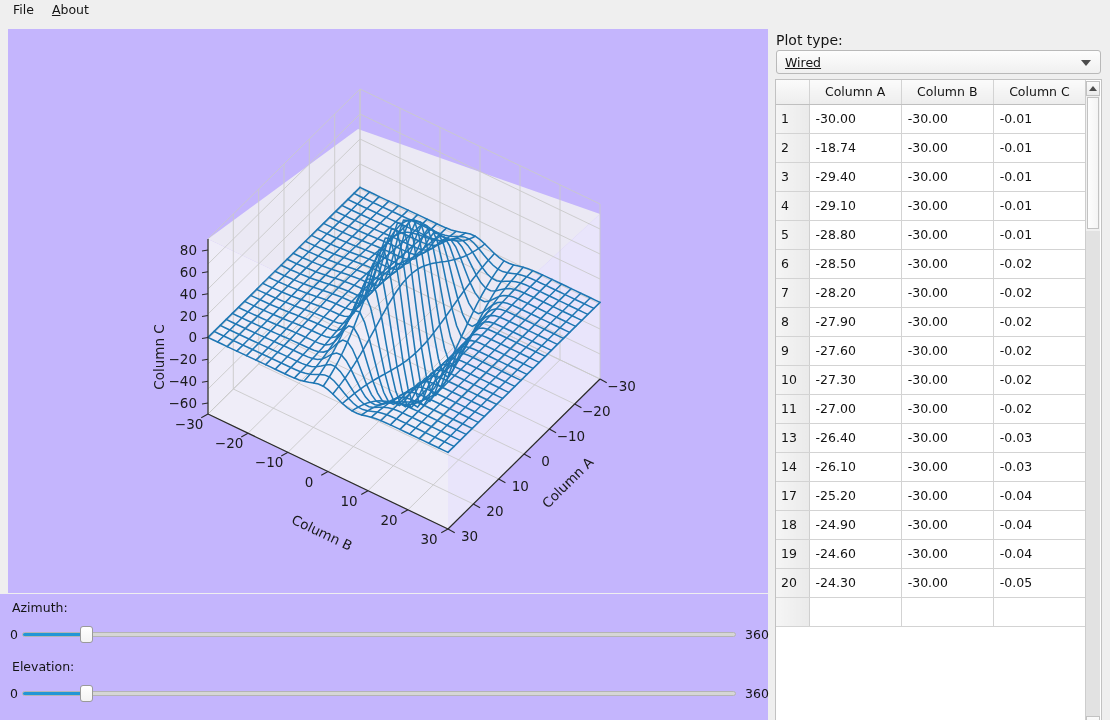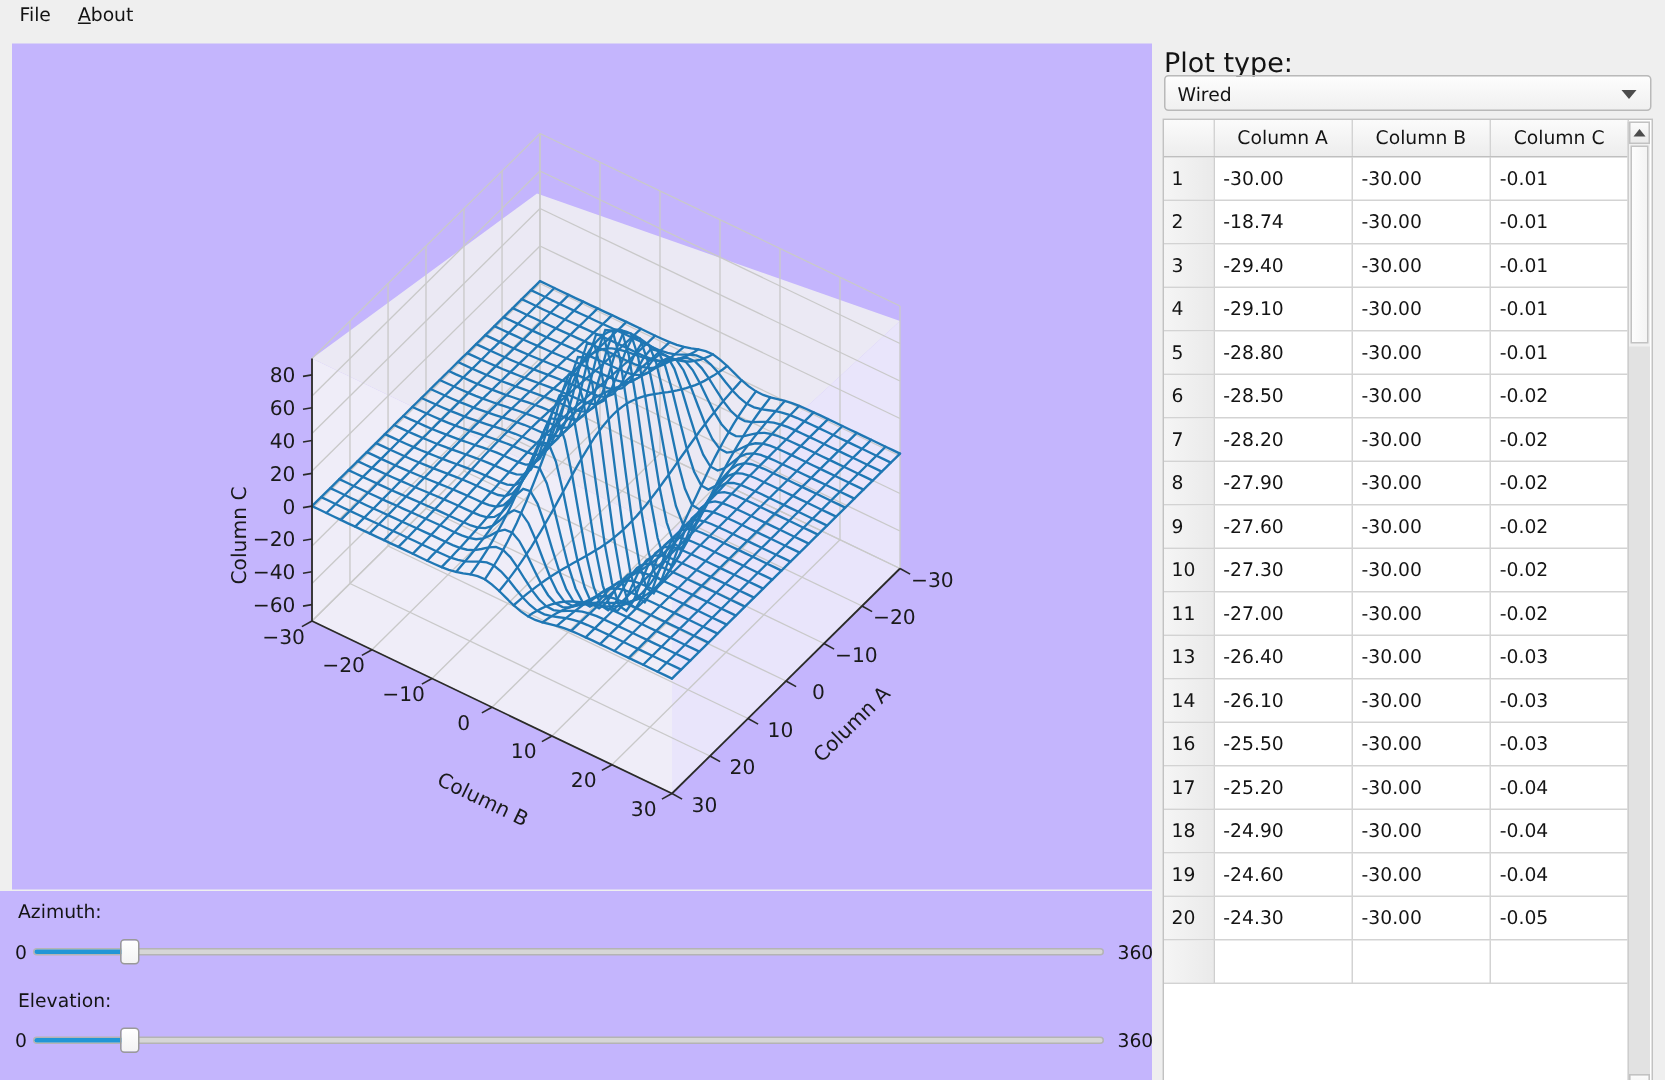--- a/index.html
+++ b/index.html
@@ -75,30 +75,30 @@
   }
 
   
   #right-panel {
     position: absolute; left: 772px; top: 24px;
     width: 338px; height: 696px;
     background: #efefef;
   }
   #plot-type-label {
     position: absolute; left: 4px; top: 8px;
-    font-size: 18px; color: #141414;
+    font-size: 14px; color: #141414;
   }
   #plot-type-select {
     position: absolute; left: 4px; top: 26px;
     width: 325px; height: 24px;
     background: linear-gradient(#fdfdfd, #f0f0f0);
     border: 1px solid #b9b9b9;
     border-radius: 3px;
     box-sizing: border-box;
-    display: flex; align-items: center;
+    display: flex; align-items: center; text-decoration: underline;
   }
   #plot-type-value {
     margin-left: 8px; font-size: 12.5px; color: #141414;
   }
   #plot-type-arrow {
     position: absolute; right: 9px; top: 9px;
     width: 0; height: 0;
     border-left: 5px solid transparent;
     border-right: 5px solid transparent;
     border-top: 6px solid #4c4c4c;
@@ -497,26 +497,20 @@
               <td class="val">-30.00</td>
               <td class="val">-0.03</td>
             </tr>
             <tr>
               <td class="rowhdr">14</td>
               <td class="val">-26.10</td>
               <td class="val">-30.00</td>
               <td class="val">-0.03</td>
             </tr>
             <tr>
-              <td class="rowhdr">16</td>
-              <td class="val">-25.50</td>
-              <td class="val">-30.00</td>
-              <td class="val">-0.03</td>
-            </tr>
-            <tr>
               <td class="rowhdr">17</td>
               <td class="val">-25.20</td>
               <td class="val">-30.00</td>
               <td class="val">-0.04</td>
             </tr>
             <tr>
               <td class="rowhdr">18</td>
               <td class="val">-24.90</td>
               <td class="val">-30.00</td>
               <td class="val">-0.04</td>

